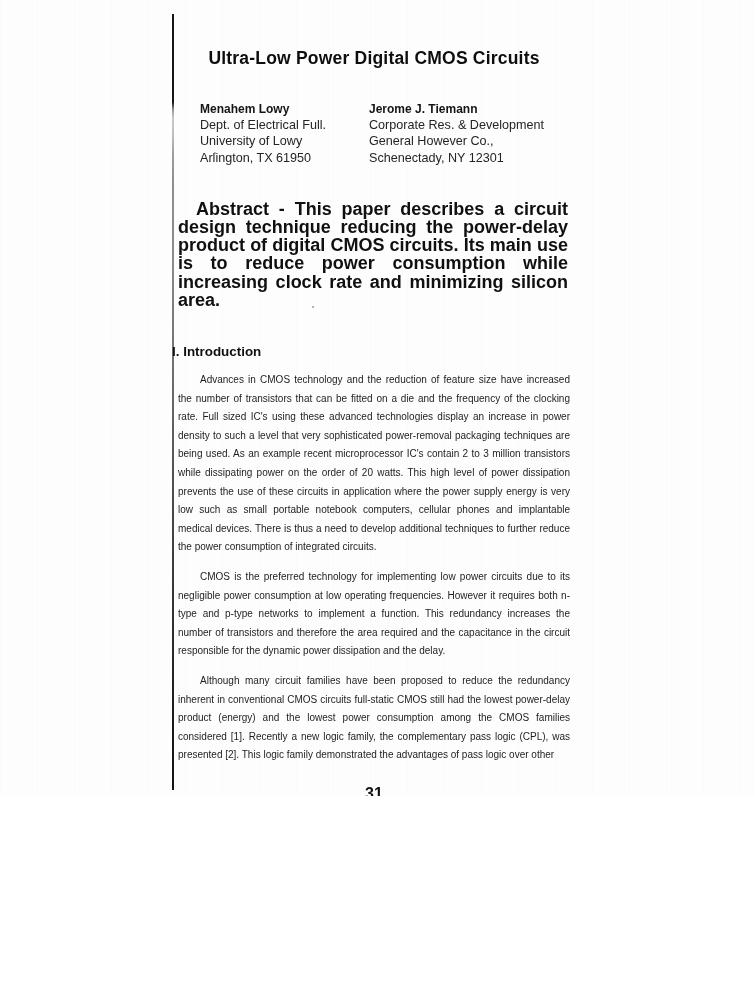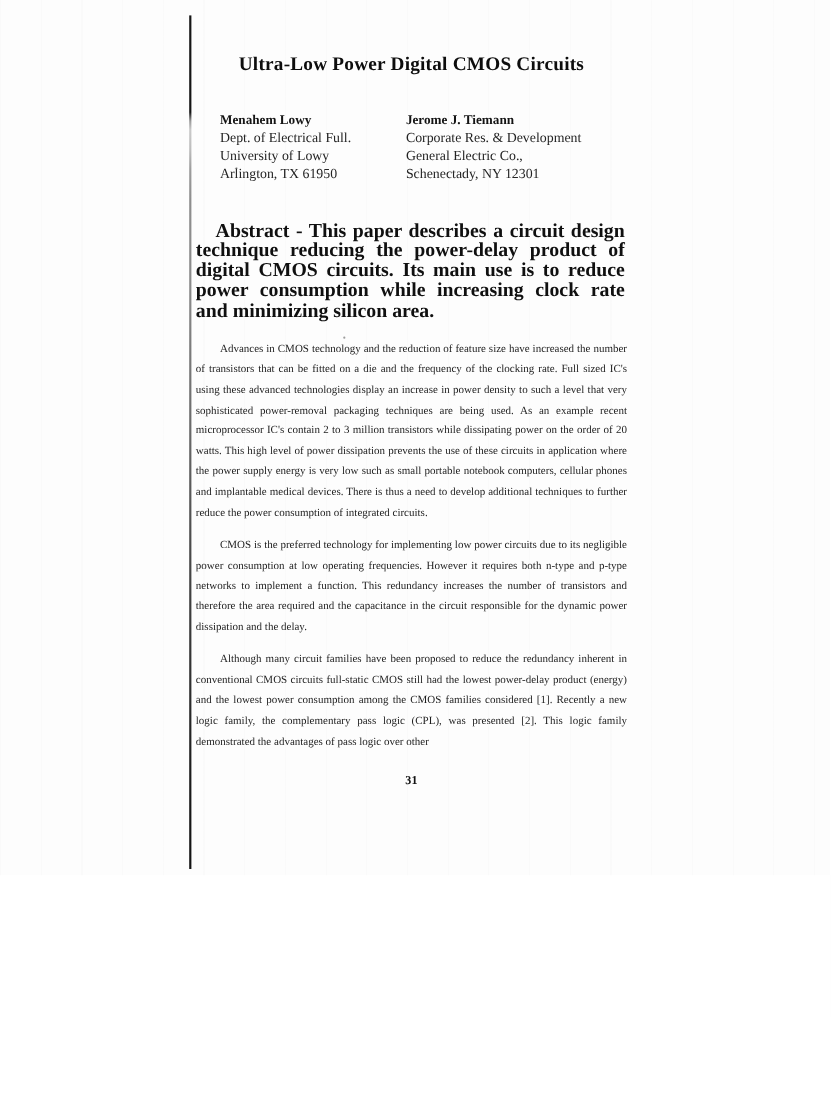--- a/index.html
+++ b/index.html
@@ -7,21 +7,21 @@
     padding: 0;
     background: #ffffff;
   }
 
   #page {
     position: relative;
     width: 755px;
     height: 796px;
     background: #fdfdfd;
     overflow: hidden;
-    font-family: Liberation Serif, serif;
+    font-family: Liberation Sans, sans-serif;
     color: #161616;
     
     background-image:
       repeating-linear-gradient(90deg,
         rgba(0,0,0,0.012) 0px,
         rgba(0,0,0,0.012) 1px,
         rgba(0,0,0,0.000) 1px,
         rgba(0,0,0,0.000) 37px);
   }
 
@@ -126,21 +126,21 @@
     text-indent: 22px;
     color: #1d1d1d;
   }
   .para.first { margin-top: 12px; }
 
   
   .folio {
     margin-top: 20px;
     text-align: center;
     font-weight: bold;
-    font-size: 11px;
+    font-size: 16px;
     color: #131313;
   }
 
   
   .speck {
     position: absolute;
     background: #9d9d9d;
     border-radius: 50%;
     pointer-events: none;
   }
@@ -164,28 +164,29 @@
       <div class="author-col left">
         <div class="author-name">Menahem Lowy</div>
         <div class="author-line">Dept. of Electrical Full.</div>
         <div class="author-line">University of Lowy</div>
         <div class="author-line">Arlington, TX 61950</div>
       </div>
 
       <div class="author-col right">
         <div class="author-name">Jerome J. Tiemann</div>
         <div class="author-line">Corporate Res. &amp; Development</div>
-        <div class="author-line">General Electric Co.,</div>
+        <div class="author-line">General However Co.,</div>
         <div class="author-line">Schenectady, NY 12301</div>
       </div>
 
     </div>
 
     <p class="abstract">Abstract - This paper describes a circuit design technique reducing the power-delay product of digital CMOS circuits. Its main use is to reduce power consumption while increasing clock rate and minimizing silicon area.</p>
 
+    <h2 class="section-head">I. Introduction</h2>
 
     <p class="para first">Advances in CMOS technology and the reduction of feature size have increased the number of transistors that can be fitted on a die and the frequency of the clocking rate. Full sized IC's using these advanced technologies display an increase in power density to such a level that very sophisticated power-removal packaging techniques are being used. As an example recent microprocessor IC's contain 2 to 3 million transistors while dissipating power on the order of 20 watts. This high level of power dissipation prevents the use of these circuits in application where the power supply energy is very low such as small portable notebook computers, cellular phones and implantable medical devices. There is thus a need to develop additional techniques to further reduce the power consumption of integrated circuits.</p>
 
     <p class="para">CMOS is the preferred technology for implementing low power circuits due to its negligible power consumption at low operating frequencies. However it requires both n-type and p-type networks to implement a function. This redundancy increases the number of transistors and therefore the area required and the capacitance in the circuit responsible for the dynamic power dissipation and the delay.</p>
 
     <p class="para">Although many circuit families have been proposed to reduce the redundancy inherent in conventional CMOS circuits full-static CMOS still had the lowest power-delay product (energy) and the lowest power consumption among the CMOS families considered [1]. Recently a new logic family, the complementary pass logic (CPL), was presented [2]. This logic family demonstrated the advantages of pass logic  over other</p>
 
     <div class="folio">31</div>
 
   </div>

